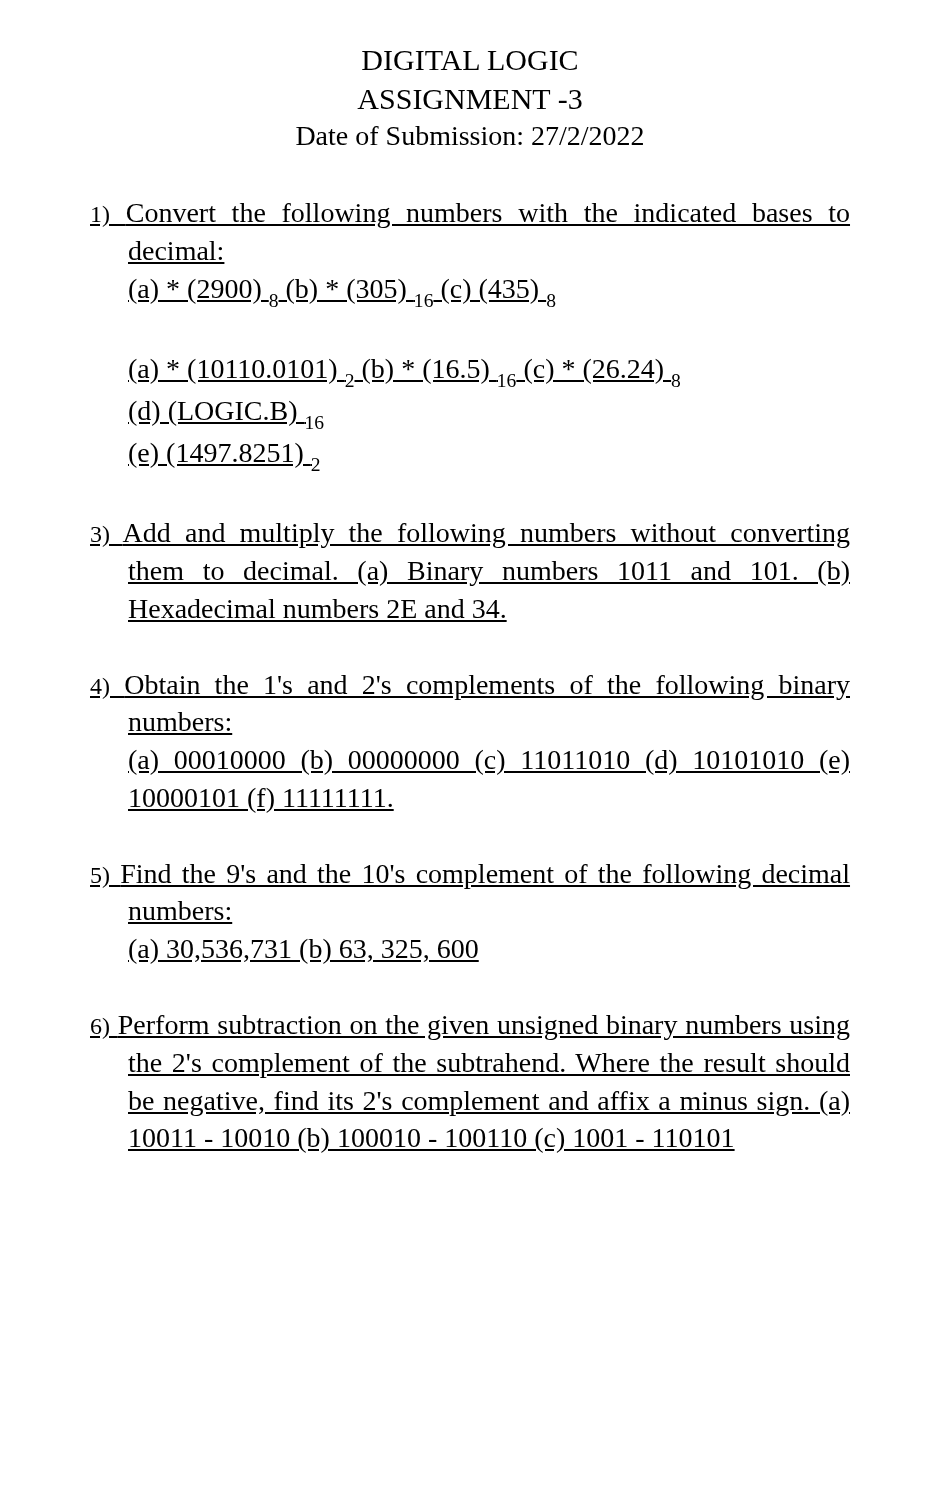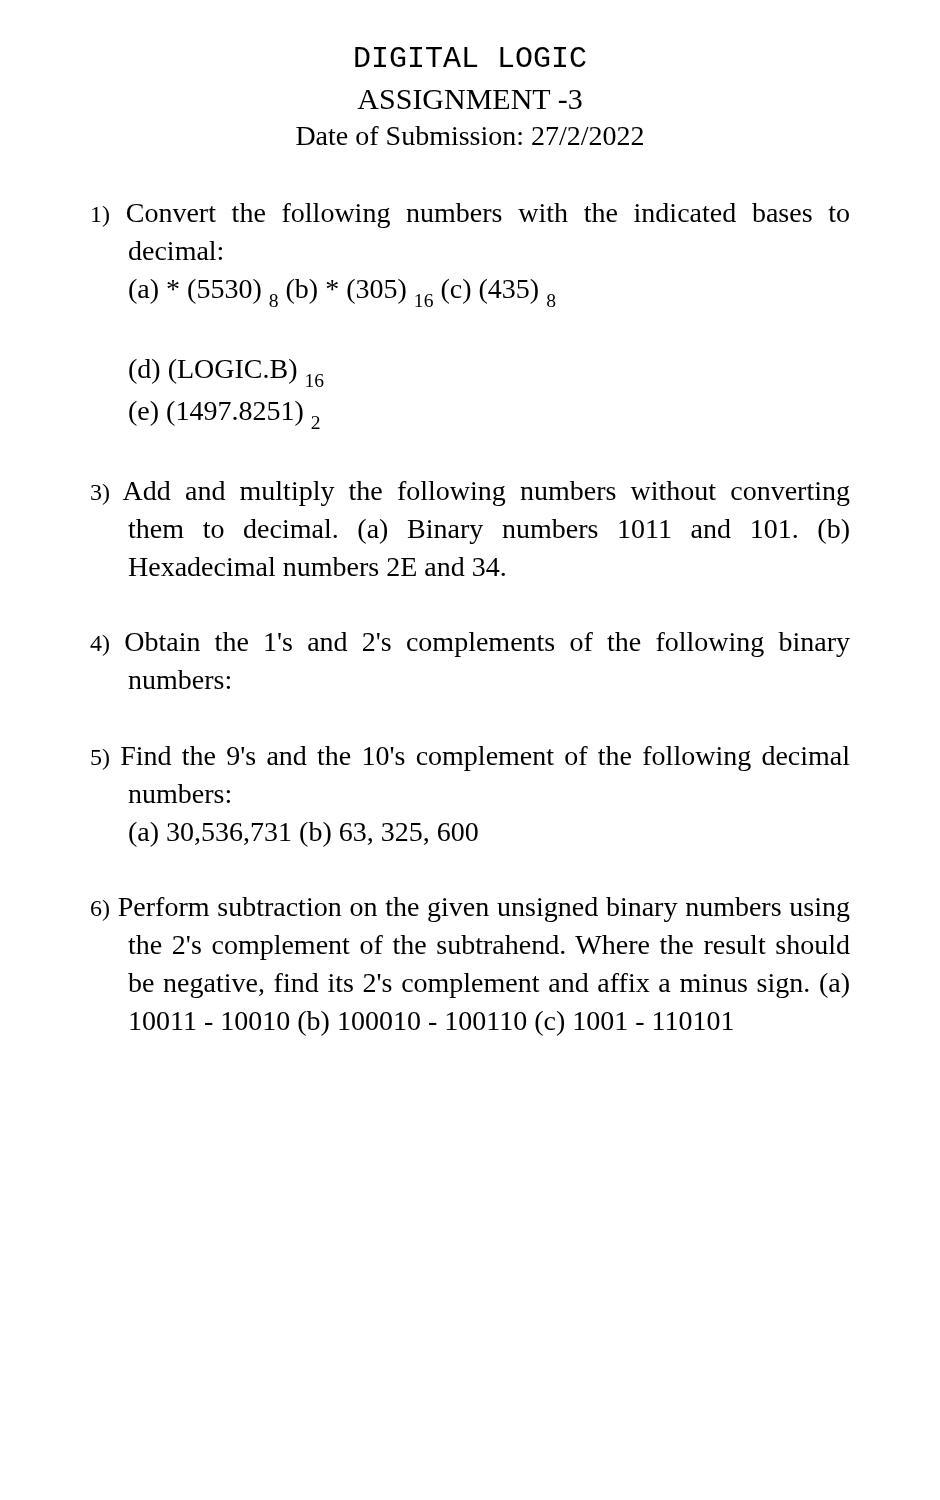--- a/index.html
+++ b/index.html
@@ -17,34 +17,34 @@
     }
     .header {
       text-align: center;
       margin-bottom: 40px;
       margin-left: 100px;
       margin-right: 100px;
     }
     .title {
       font-size: 30px;
       line-height: 1.3;
-      font-family: Liberation Mono, monospace;
     }
     .subtitle {
       font-size: 30px;
       line-height: 1.3;
     }
     .date-line {
       font-size: 28px;
       line-height: 1.3;
     }
     .question {
       margin-bottom: 38px;
       font-size: 28px;
       line-height: 1.35;
+      text-decoration: underline;
     }
     .question-text {
       text-align: justify;
     }
     .question-text.indented {
       padding-left: 38px;
       text-indent: -38px;
     }
     .sub-line {
       padding-left: 38px;
@@ -67,43 +67,47 @@
   <div class="title">DIGITAL LOGIC</div>
   <div class="subtitle">ASSIGNMENT -3</div>
   <div class="date-line">Date of Submission: 27/2/2022</div>
 </div>
 
 <div class="question">
   <div class="question-text indented">
     <span class="qnum">1)</span> <span>Convert the following numbers with the indicated bases to decimal:</span>
   </div>
   <div class="sub-line">
-    <span>(a) * (5530) </span><sub>8</sub><span> (b) * (305) </span><sub>16</sub><span> (c) (435) </span><sub>8</sub>
+    <span>(a) * (2900) </span><sub>8</sub><span> (b) * (305) </span><sub>16</sub><span> (c) (435) </span><sub>8</sub>
   </div>
 </div>
 
 <div class="question">
+  <div class="sub-line">
+    <span>(a) * (10110.0101) </span><sub>2</sub><span> (b) * (16.5) </span><sub>16</sub><span> (c) * (26.24) </span><sub>8</sub>
+  </div>
   <div class="sub-line">
     <span>(d) (LOGIC.B) </span><sub>16</sub>
   </div>
   <div class="sub-line">
     <span>(e) (1497.8251) </span><sub>2</sub>
   </div>
 </div>
 
 <div class="question">
   <div class="question-text indented">
     <span class="qnum">3)</span> <span>Add and multiply the following numbers without converting them to decimal. (a) Binary numbers 1011 and 101. (b) Hexadecimal numbers 2E and 34.</span>
   </div>
 </div>
 
 <div class="question">
   <div class="question-text indented">
     <span class="qnum">4)</span> <span>Obtain the 1's and 2's complements of the following binary numbers:</span>
   </div>
+  <div class="sub-line">(a) 00010000 (b) 00000000 (c) 11011010 (d) 10101010 (e) 10000101 (f) 11111111.</div>
 </div>
 
 <div class="question">
   <div class="question-text indented">
     <span class="qnum">5)</span> <span>Find the 9's and the 10's complement of the following decimal numbers:</span>
   </div>
   <div class="sub-line">(a) 30,536,731 (b) 63, 325, 600</div>
 </div>
 
 <div class="question">

